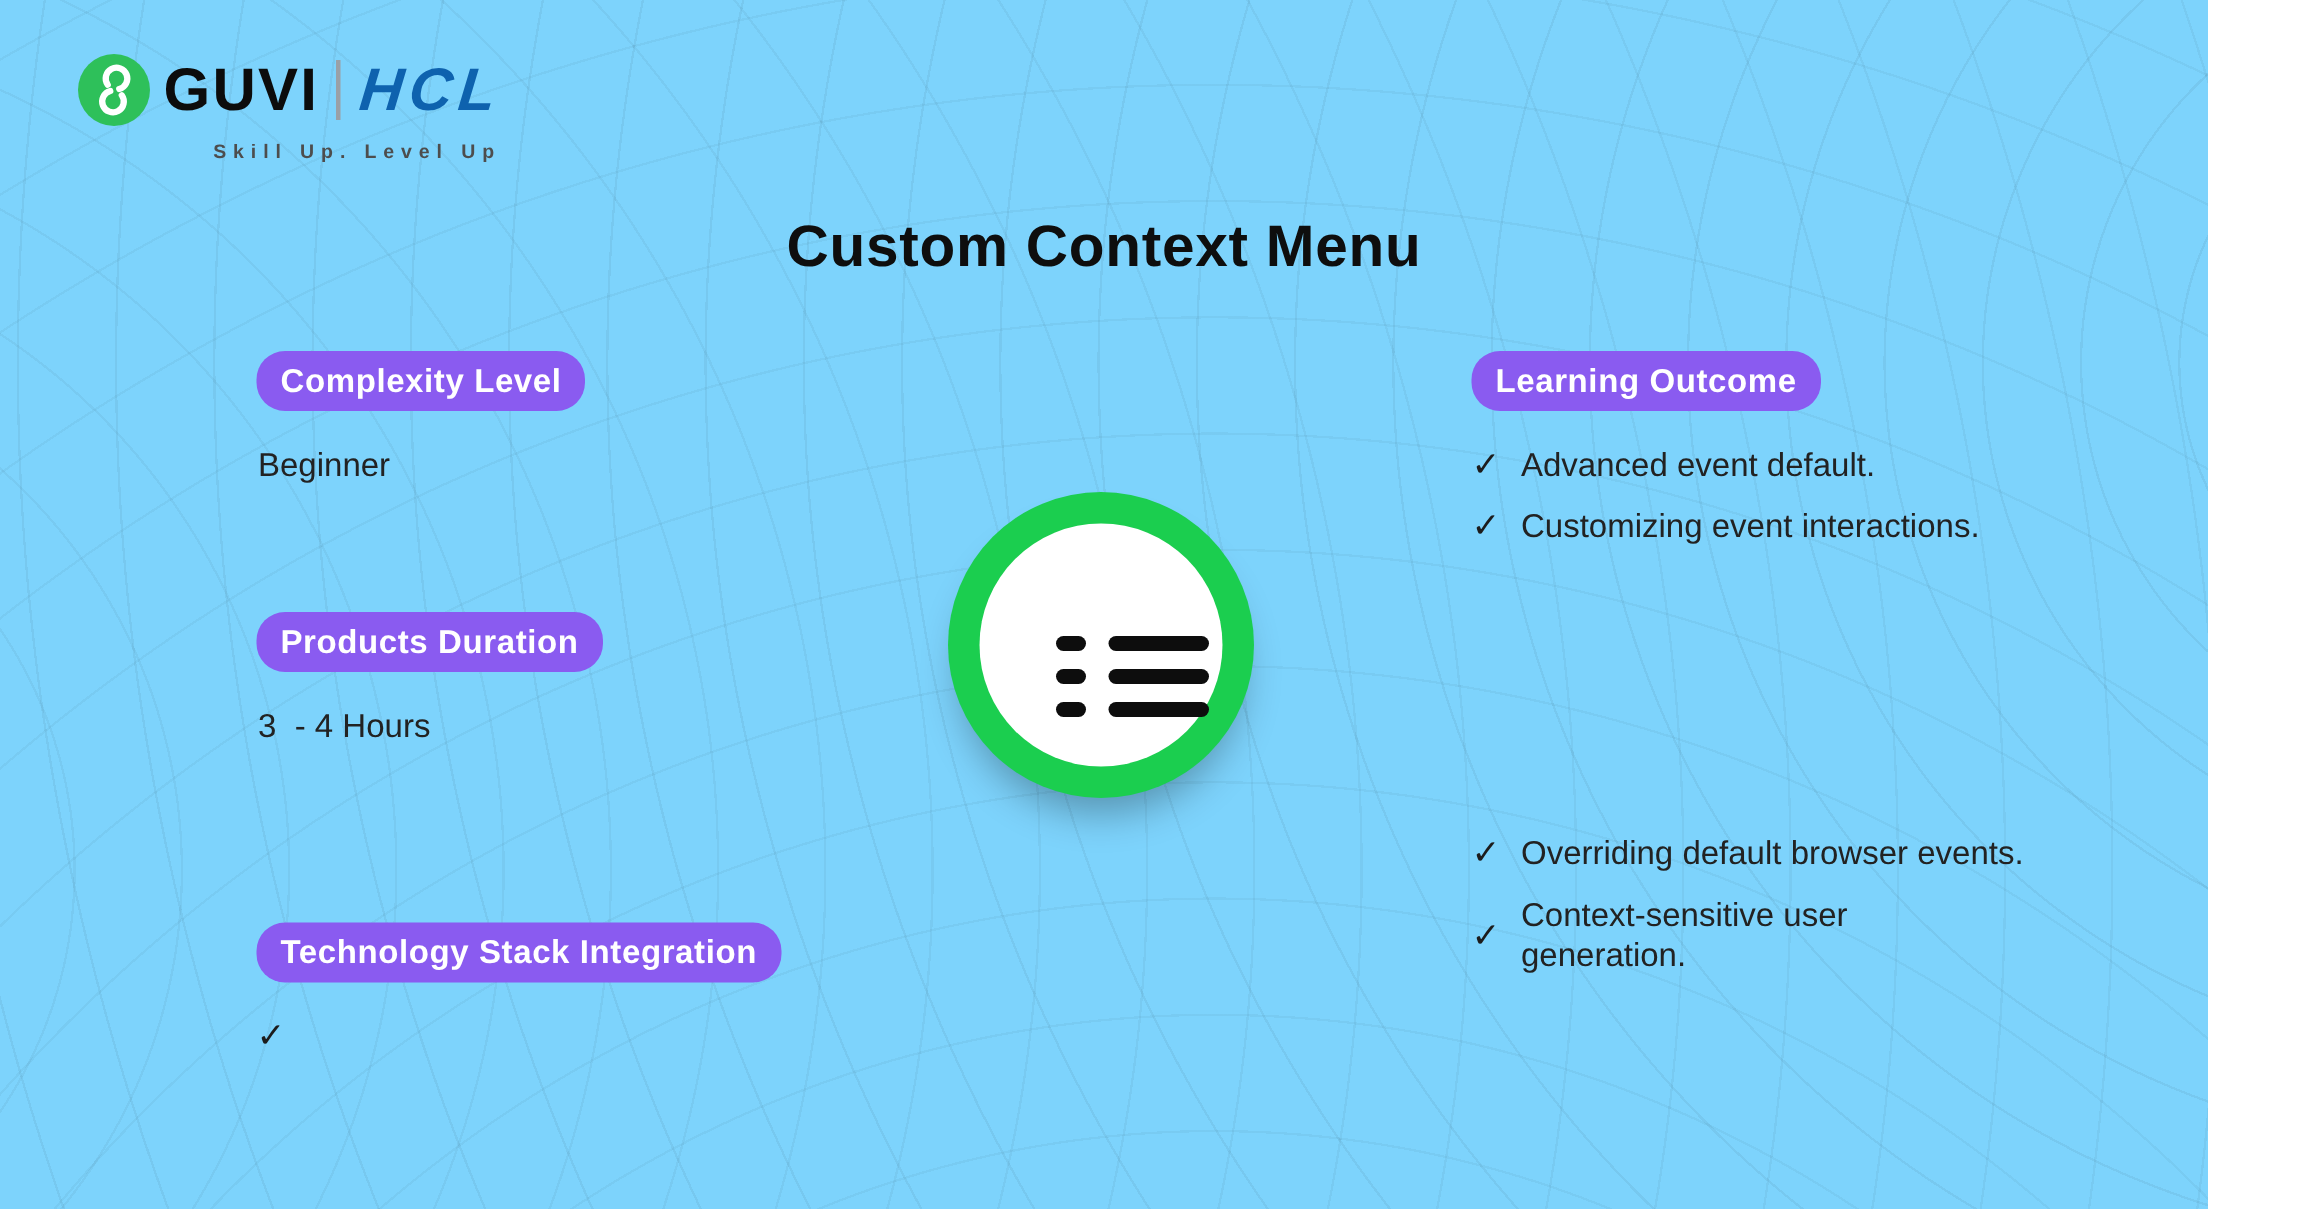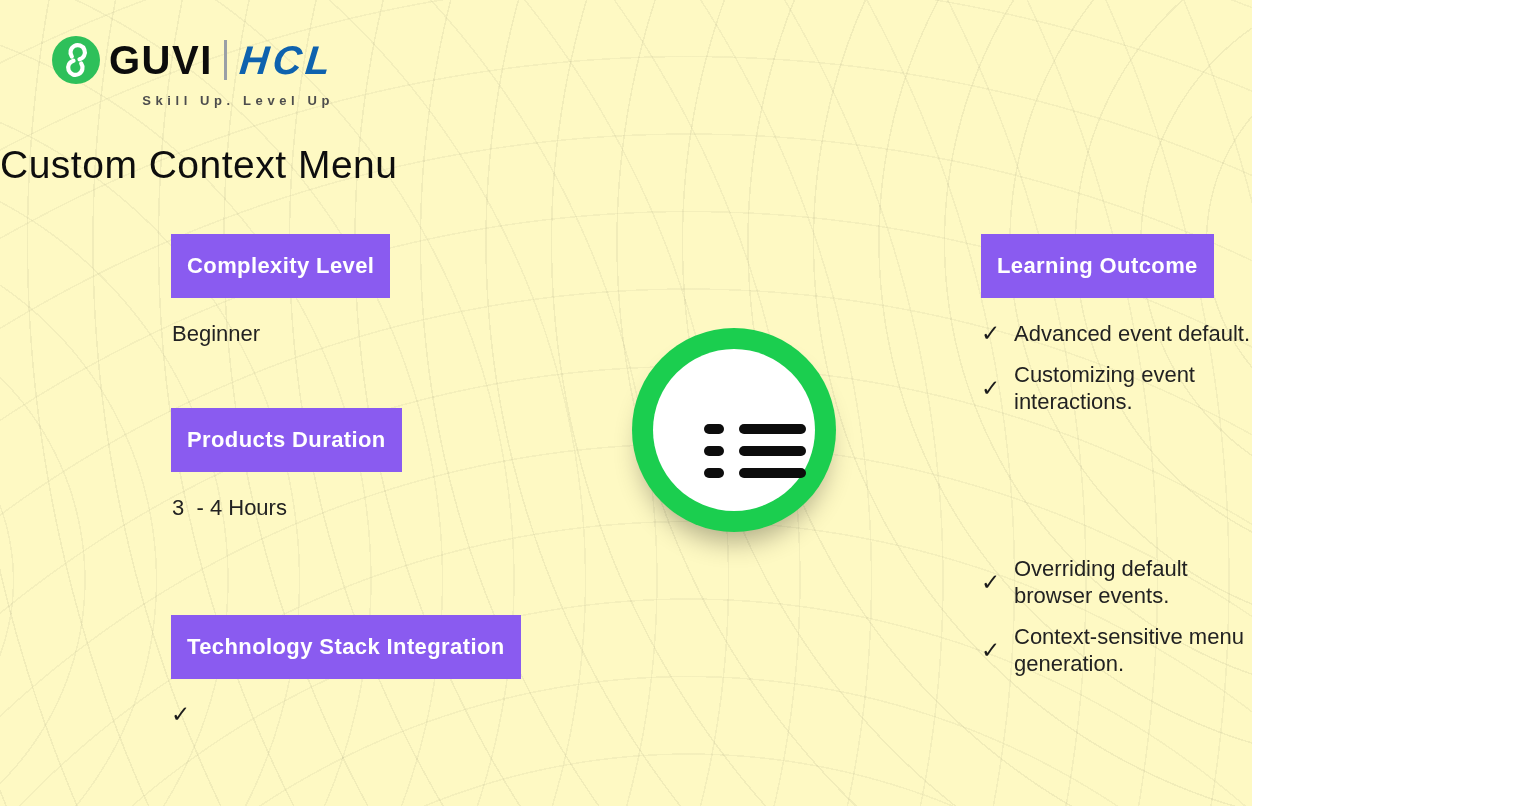--- a/index.html
+++ b/index.html
@@ -1,19 +1,19 @@
 <!DOCTYPE html>
 <html><head>
 <meta charset="utf-8">
 <style>
   html,body{margin:0;padding:0;background:#ffffff;}
   .canvas{
     position:relative;
-    width:1252px;height:806px;
-    background:#fef9c3;
+    width:1472px;height:806px;
+    background:#7dd3fc;
     overflow:hidden;
     font-family:"Liberation Sans","DejaVu Sans",sans-serif;
     color:#141414;
   }
   
   .canvas::before{
     content:"";
     position:absolute;inset:0;
     background:
       repeating-radial-gradient(circle at 112% 30%, transparent 0 64px, rgba(0,0,0,0.05) 64px 65.5px),
@@ -27,35 +27,36 @@
   .logo-row{display:flex;align-items:center;}
   .logo-mark{width:48px;height:48px;border-radius:50%;background:#2EC05A;display:flex;align-items:center;justify-content:center;flex:0 0 auto;}
   .guvi-word{font-size:40px;font-weight:800;letter-spacing:1.5px;color:#0c0c0c;margin-left:9px;}
   .logo-divider{width:3px;height:40px;background:#9aa0a6;margin:0 13px 0 11px;}
   .hcl-word{font-size:40px;font-weight:800;font-style:italic;letter-spacing:4px;color:#0E62AE;transform:skewX(-6deg);}
   .tagline{margin-top:9px;font-size:13px;font-weight:600;letter-spacing:4.6px;color:#4d4d4d;text-align:right;}
 
   
   .title{
     position:absolute;left:0;right:0;top:143px;
-    font-size:39px;font-weight:400;letter-spacing:0.5px;color:#0e0e0e;
+    text-align:center;
+    font-size:39px;font-weight:700;letter-spacing:0.5px;color:#0e0e0e;
   }
 
   
   .section{position:absolute;}
   .s-l0{left:171px;top:234px;}
   .s-l1{left:171px;top:408px;}
   .s-l2{left:171px;top:578px;margin-top:37px;}
   .s-r0{left:981px;top:234px;}
   .s-r1{left:981px;top:533px;}
   .badge{
     display:inline-block;
     background:#8A5BF0;color:#ffffff;
     font-size:22px;font-weight:600;letter-spacing:0.4px;
-    line-height:24px;padding:20px 16px;border-radius:0;
+    line-height:24px;padding:8px 16px;border-radius:19px;
   }
   .items{margin-top:22px;}
   .item{display:flex;align-items:center;margin-bottom:14px;}
   .item .check{font-size:23px;font-weight:700;color:#1c1c1c;line-height:27px;width:33px;flex:0 0 auto;}
   .item .txt{font-size:22px;color:#222222;line-height:27px;white-space:pre-wrap;}
   .item.nocheck .txt{margin-left:1px;}
 
   
   .emblem{
     position:absolute;left:632px;top:328px;
@@ -114,21 +115,21 @@
           <span class="txt">Customizing event interactions.</span>
         </div>
       </div></div>
   <div class="section s-r1"><div class="items">
         <div class="item">
           <span class="check">✓</span>
           <span class="txt">Overriding default browser events.</span>
         </div>
         <div class="item">
           <span class="check">✓</span>
-          <span class="txt">Context-sensitive menu
+          <span class="txt">Context-sensitive user
 generation.</span>
         </div>
       </div></div>
 
   <div class="emblem">
     <div class="emblem-inner">
       <svg class="emblem-icon" width="104" height="66" viewBox="0 0 104 66">
         <path d="M6 11 H16" stroke="#0d0d0d" stroke-width="10" stroke-linecap="round"></path>
         <path d="M41 11 H98" stroke="#0d0d0d" stroke-width="10" stroke-linecap="round"></path>
         <path d="M6 33 H16" stroke="#0d0d0d" stroke-width="10" stroke-linecap="round"></path>

